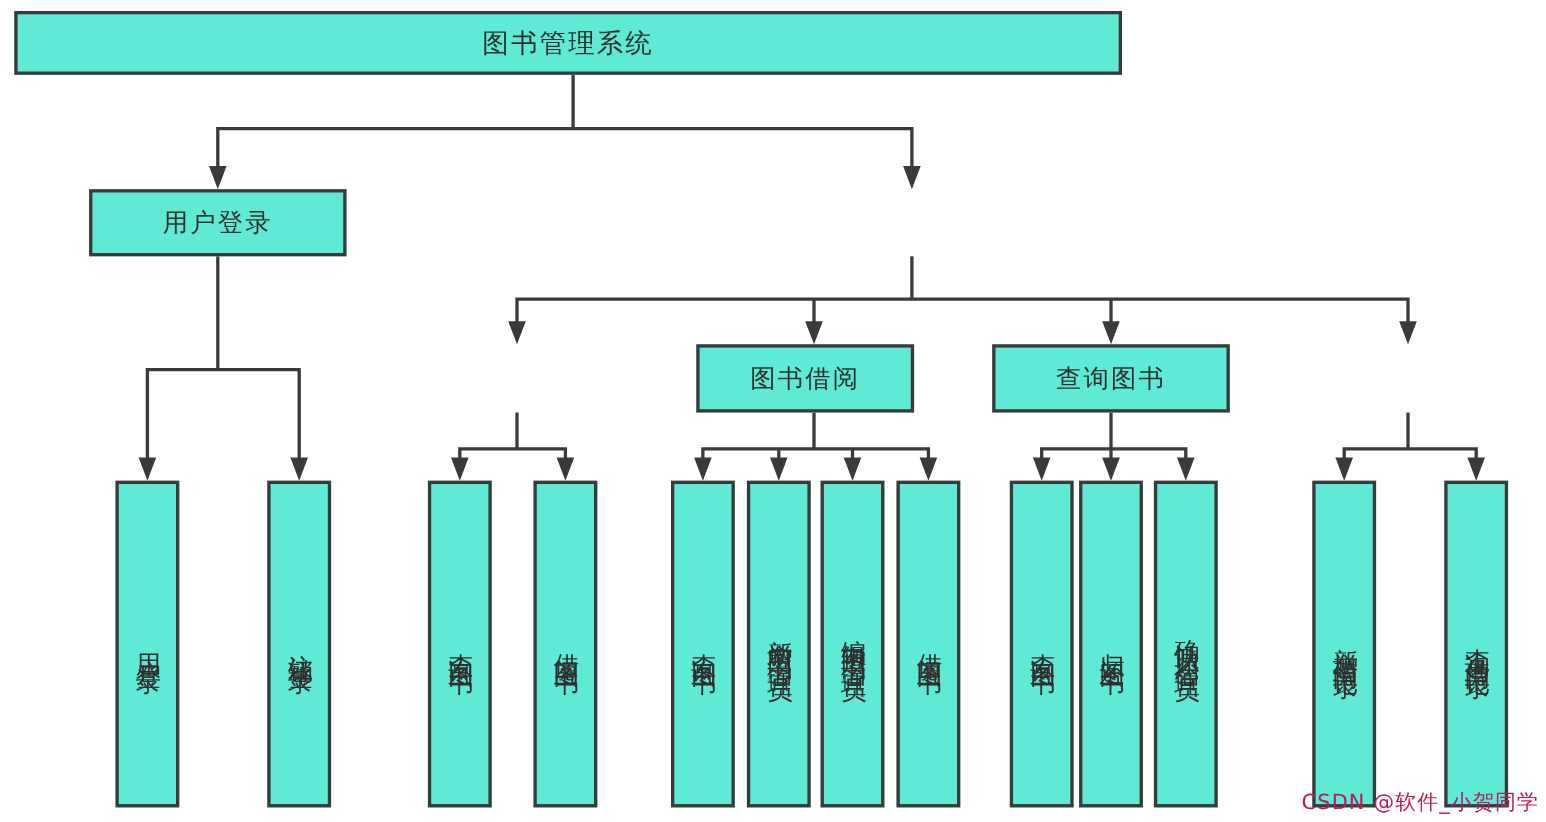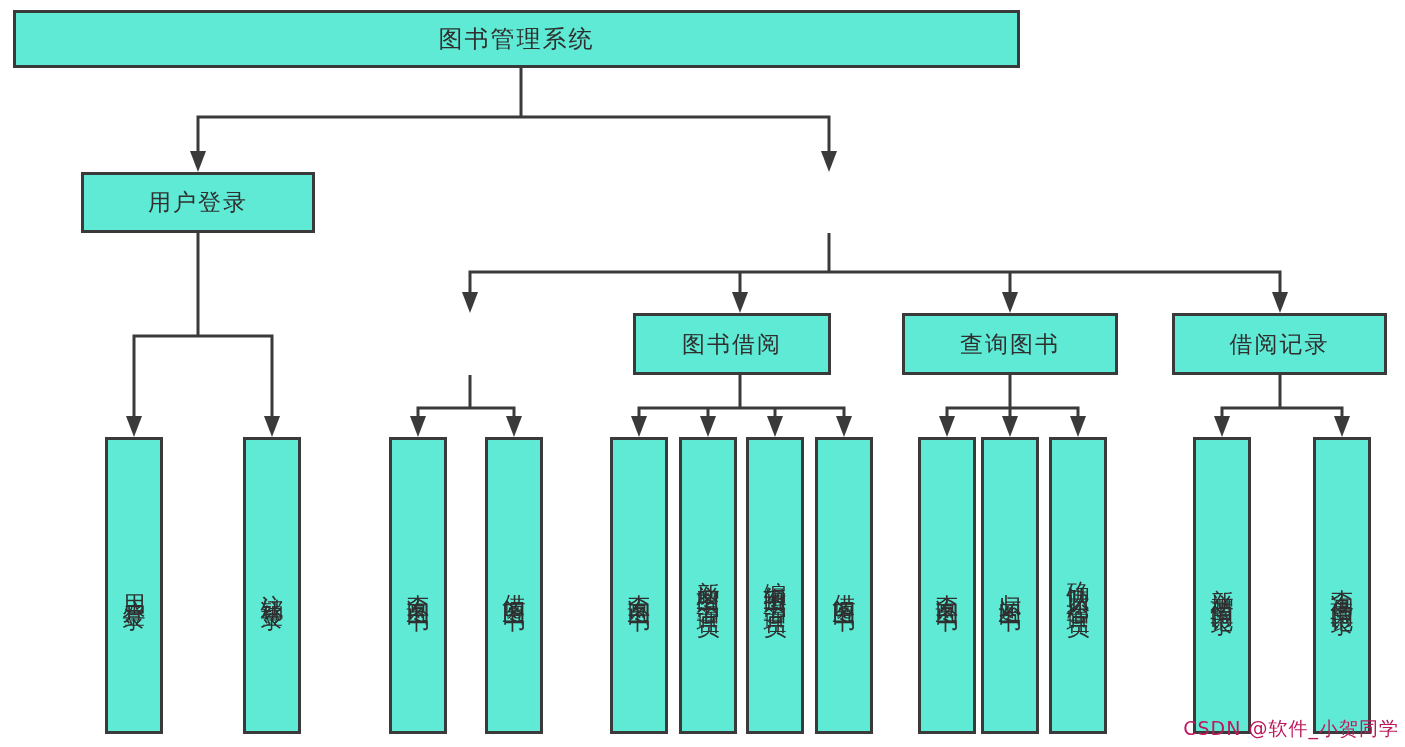--- a/index.html
+++ b/index.html
@@ -101,23 +101,20 @@
   <div class="box n-user-login">
     <span>用户登录</span>
   </div>
 
   <div class="box n-book-borrow">
     <span>图书借阅</span>
   </div>
   <div class="box n-current-borrow">
     <span>查询图书</span>
   </div>
-  <div class="box n-borrow-records">
-    <span>借阅记录</span>
-  </div>
 
   <div class="box leaf l1">
     <span class="vtext">用户登录</span>
   </div>
   <div class="box leaf l2">
     <span class="vtext">注销登录</span>
   </div>
   <div class="box leaf l3">
     <span class="vtext">查询图书</span>
   </div>

